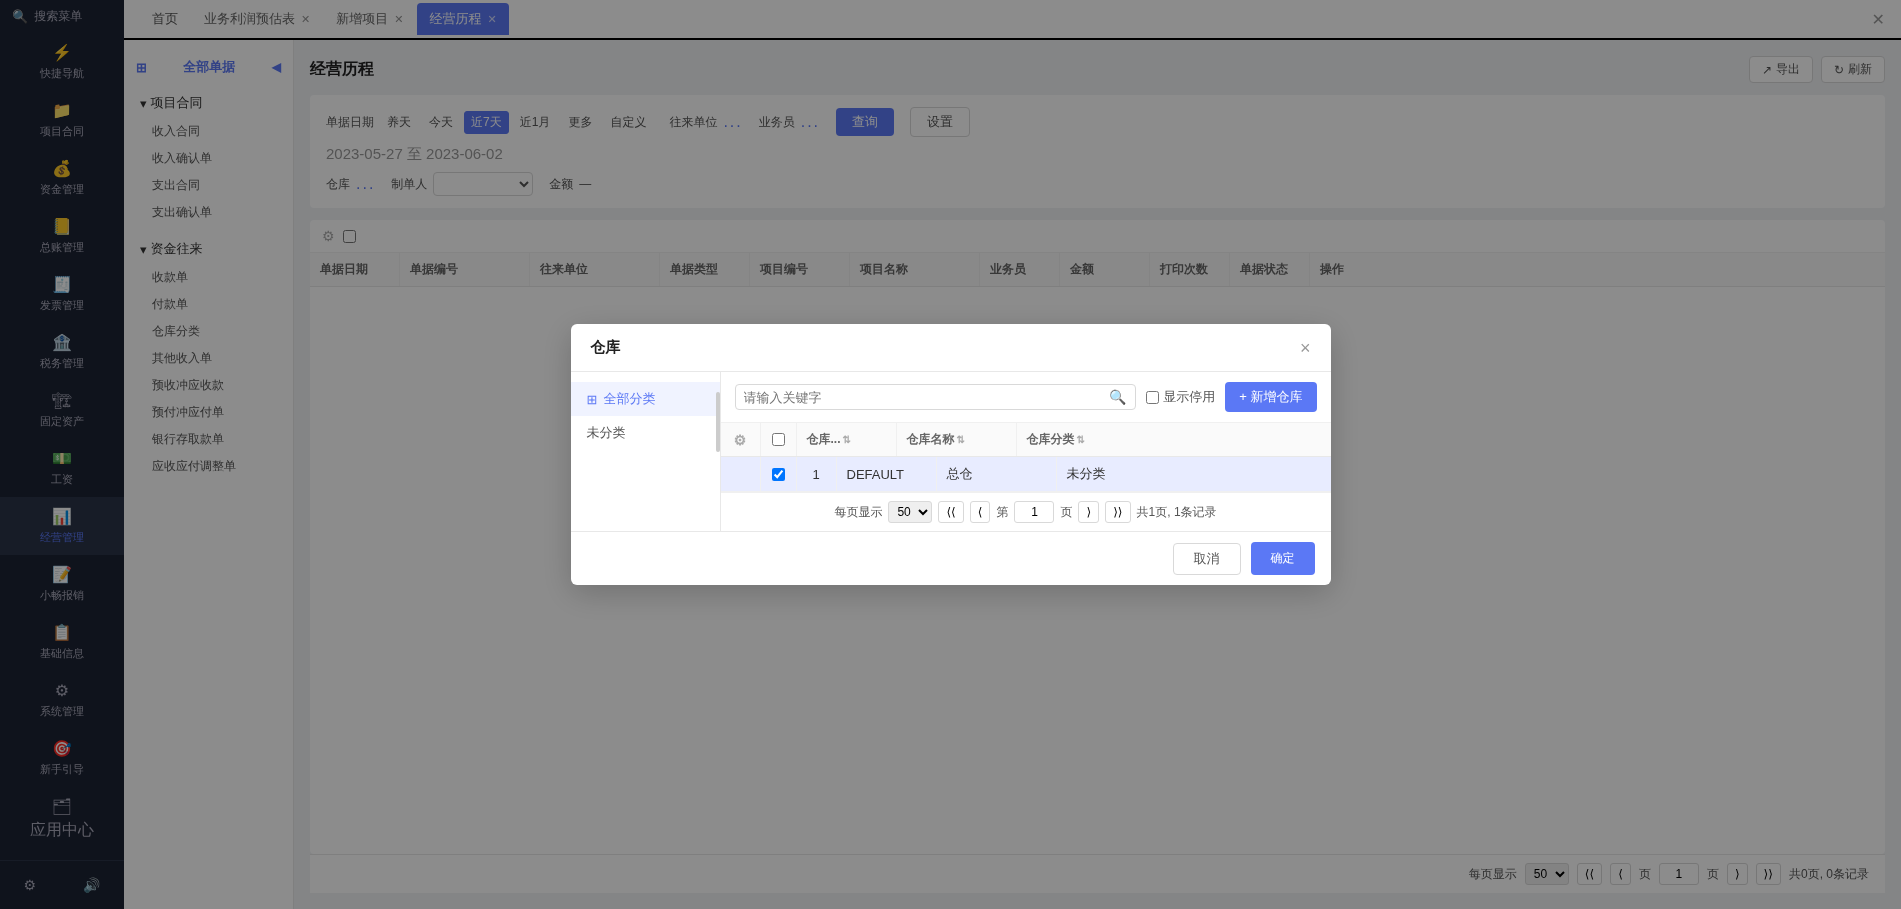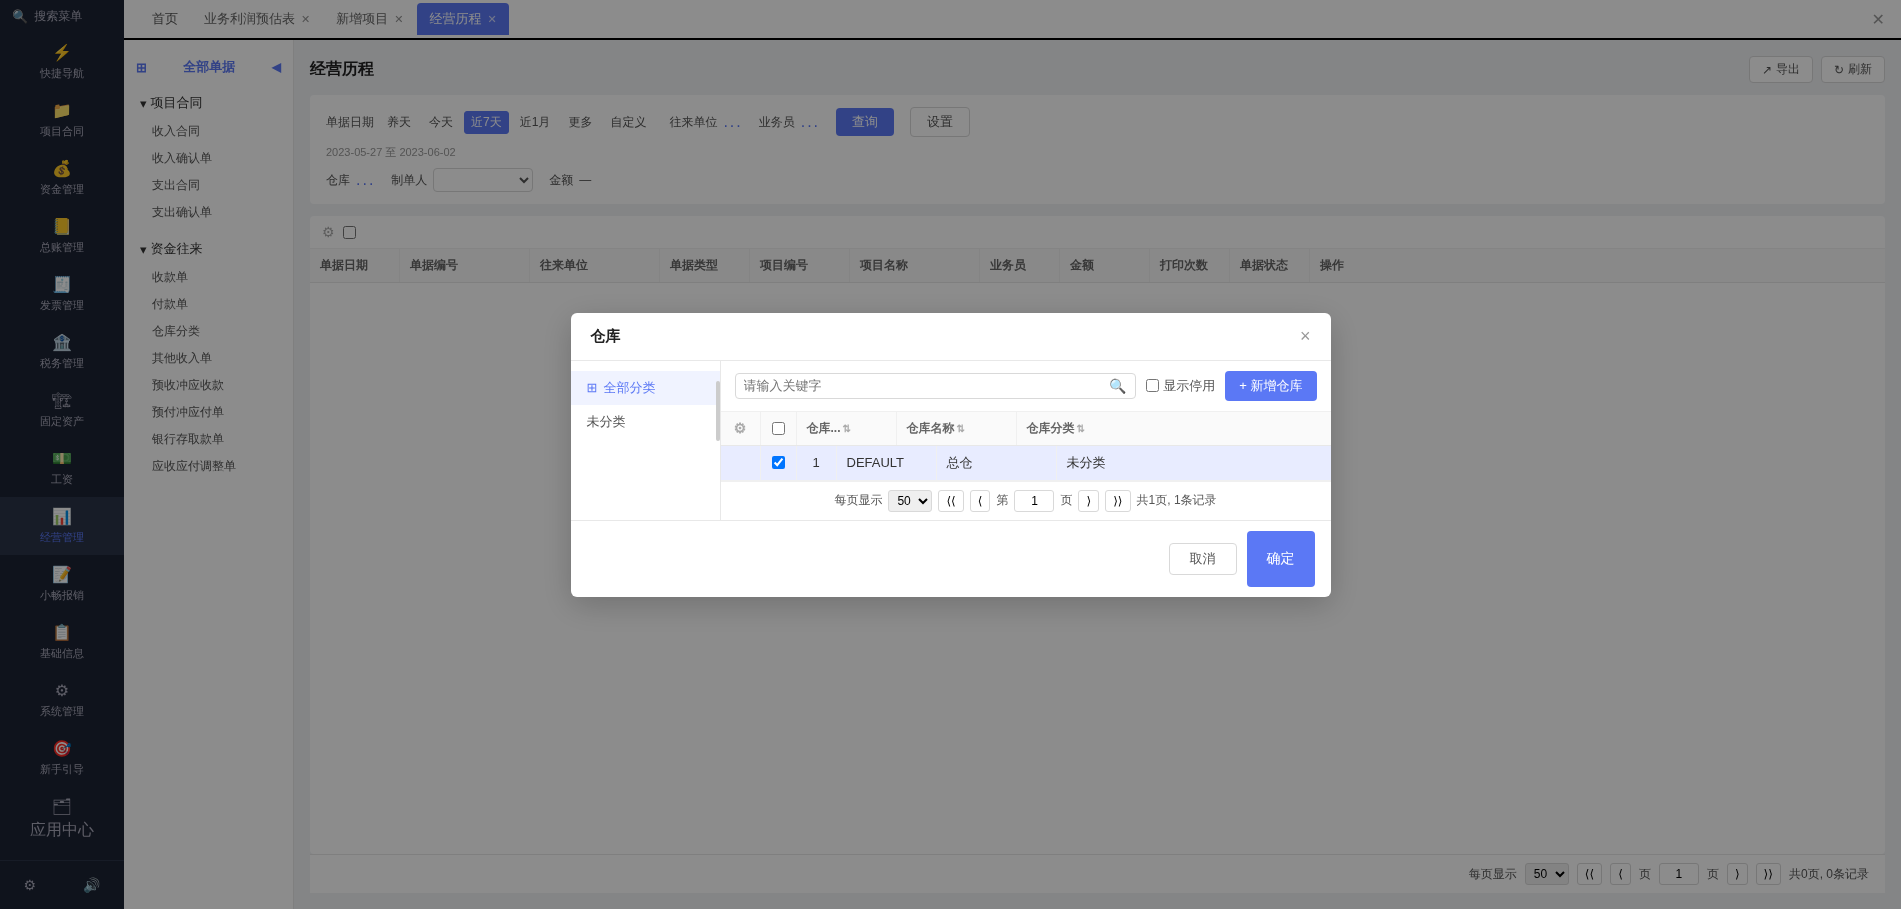--- a/index.html
+++ b/index.html
@@ -102,21 +102,21 @@
     .modal-th:last-child { border-right: none; }
     .modal-tr { display: flex; border-bottom: 1px solid #f0f0f0; }
     .modal-tr.selected { background: #e8ecff; }
     .modal-td { padding: 8px 10px; display: flex; align-items: center; border-right: 1px solid #f0f0f0; font-size: 13px; }
     .modal-td:last-child { border-right: none; }
     
     
     .modal-footer-pagination { display: flex; align-items: center; justify-content: center; padding: 8px 14px; border-top: 1px solid #f0f0f0; gap: 6px; font-size: 12px; color: #555; }
     .modal-footer-actions { display: flex; align-items: center; justify-content: flex-end; padding: 10px 16px; border-top: 1px solid #e8e8e8; gap: 10px; }
     .btn-cancel { background: #fff; border: 1px solid #d9d9d9; color: #555; padding: 6px 20px; border-radius: 4px; cursor: pointer; font-size: 13px; }
-    .btn-confirm { background: #5b78f5; border: none; color: #fff; padding: 19px 20px; border-radius: 4px; cursor: pointer; font-size: 14px; }
+    .btn-confirm { background: #5b78f5; border: none; color: #fff; padding: 8px 20px; border-radius: 4px; cursor: pointer; font-size: 12px; }
     
     .sort-icon { font-size: 10px; color: #aaa; margin-left: 2px; }
     .gear-icon { font-size: 14px; color: #aaa; }
     
     .scrollbar-container { position: relative; }
     .modal-left-scrollbar { position: absolute; right: 0; top: 0; width: 4px; height: 100%; }
     .modal-left-scroll-indicator { width: 4px; background: #ccc; border-radius: 2px; height: 60px; margin-top: 20px; }
     
     .col-checkbox { width: 36px; flex-shrink: 0; justify-content: center; }
     .col-num { width: 40px; flex-shrink: 0; justify-content: center; }
@@ -294,21 +294,21 @@
               <span class="filter-dots">...</span>
             </div>
             <div class="filter-item">
               <label>业务员</label>
               <span class="filter-dots">...</span>
             </div>
             <button style="background:#5b78f5;color:#fff;border:none;padding:5px 16px;border-radius:4px;cursor:pointer;font-size:13px;">查询</button>
             <button style="background:#fff;border:1px solid #d9d9d9;color:#555;padding:5px 16px;border-radius:4px;cursor:pointer;font-size:13px;">设置</button>
           </div>
           <div class="filter-row">
-            <span style="font-size:11px;color:#999;">2023-05-27 至 2023-06-02</span>
+            <span style="font-size:15px;color:#999;">2023-05-27 至 2023-06-02</span>
           </div>
           <div class="filter-row">
             <div class="filter-item">
               <label>仓库</label>
               <span class="filter-dots">...</span>
             </div>
             <div class="filter-item">
               <label>制单人</label>
               <select class="filter-select">
                 <option></option>

